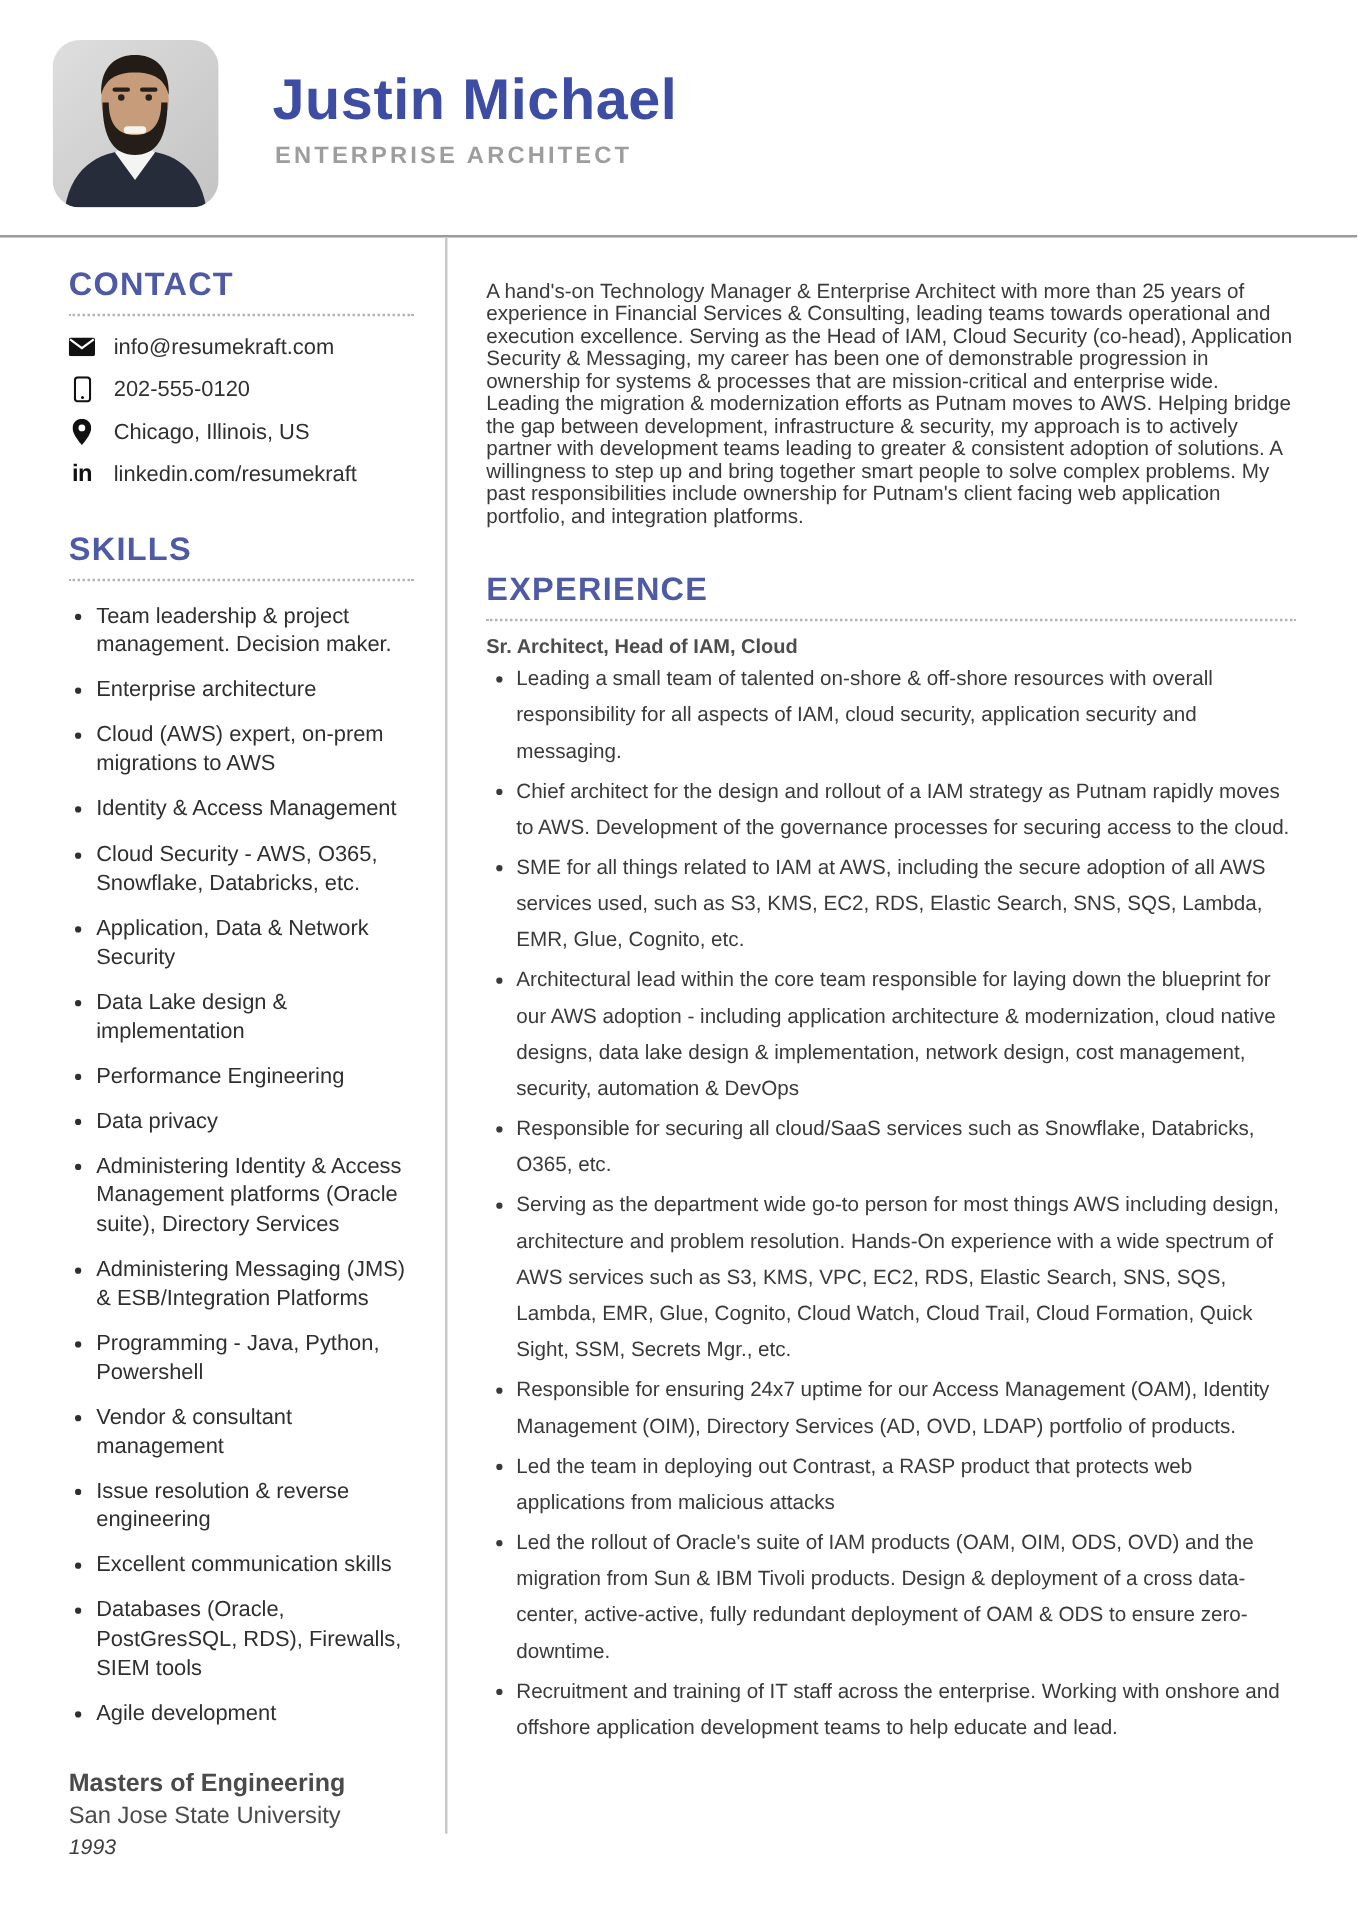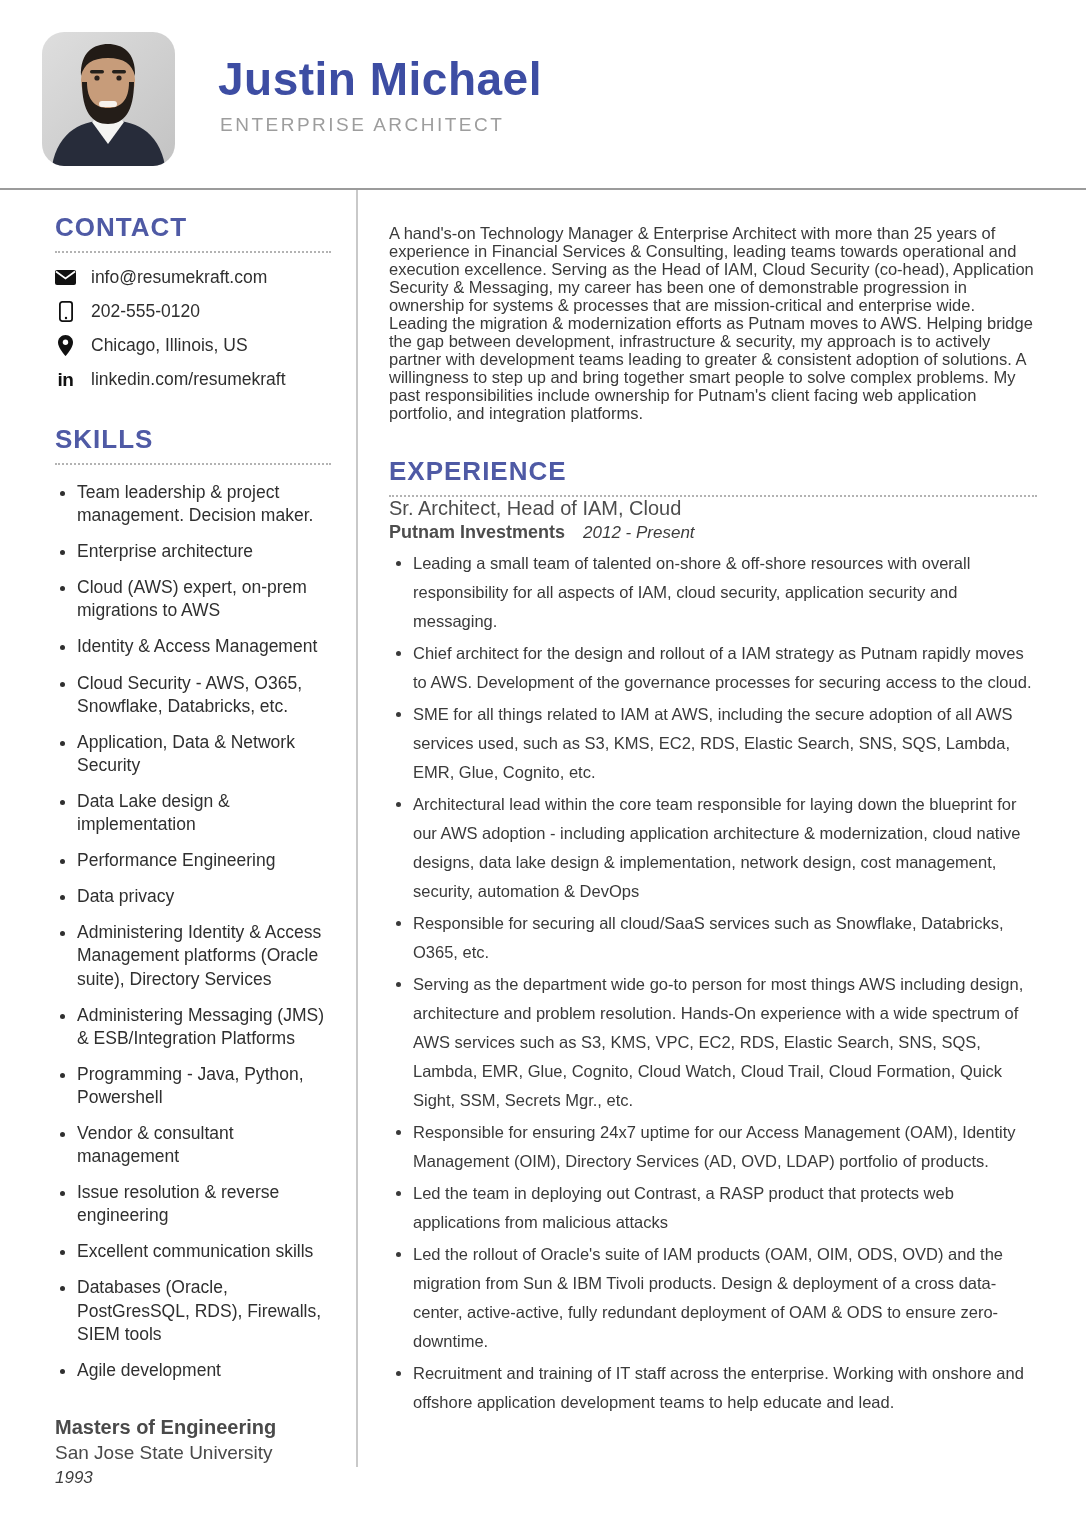--- a/index.html
+++ b/index.html
@@ -11,21 +11,21 @@
   .photo {
     position:absolute; left:42px; top:32px; width:133px; height:134px;
     border-radius:22px; overflow:hidden;
   }
   .name {
     position:absolute; left:218px; top:52px;
     font-size:46px; font-weight:bold; color:#3d4da3; letter-spacing:0.5px;
   }
   .headline {
     position:absolute; left:220px; top:114px;
-    font-size:19px; font-weight:400; letter-spacing:2.5px; color:#9d9d9d;
+    font-size:19px; font-weight:700; letter-spacing:2.5px; color:#9d9d9d;
   }
   .header-rule { position:absolute; left:0; top:188px; width:1086px; height:2px; background:#9b9b9b; }
   .v-divider  { position:absolute; left:356px; top:190px; width:2px; height:1277px; background:#c9c9c9; }
 
   
   .left-col  { position:absolute; left:55px;  top:212px; width:276px; }
   .right-col { position:absolute; left:389px; top:212px; width:648px; }
 
   .sec-h {
     font-size:26px; font-weight:bold; color:#4f5aa5; letter-spacing:1px;
@@ -47,21 +47,21 @@
 
   
   .edu { margin-top:12px; }
   .edu-degree { font-size:20px; font-weight:bold; color:#4a4a4a; margin-top:14px; }
   .edu-school { font-size:19px; font-weight:normal; color:#4a4a4a; margin-top:3px; }
   .edu-year   { font-size:17px; font-style:italic; color:#3c3c3c; margin-top:4px; }
 
   
   .body-text { font-size:16.5px; line-height:18px; color:#3a3a3a; }
   .summary-p { margin:12px 0 0 0; }
-  .exp-title { font-size:20px; font-weight:normal; color:#4d4d4d; margin:0 0 2px 0; }
+  .exp-title { font-size:16px; font-weight:bold; color:#4d4d4d; margin:12px 0 2px 0; }
   .exp-meta  { display:flex; align-items:baseline; gap:18px; margin-bottom:6px; }
   .exp-company { font-size:18px; font-weight:bold; color:#4d4d4d; }
   .exp-dates   { font-size:17px; font-style:italic; color:#3c3c3c; }
   ul.exp-bullets { margin:0; padding-left:24px; }
   ul.exp-bullets li { font-size:16.5px; line-height:29px; color:#3a3a3a; margin-bottom:3px; }
 </style>
 </head>
 <body>
 
 <div class="page">
@@ -178,24 +178,20 @@
   <div class="right-col">
 
     <div class="sec">
       <p class="body-text summary-p">A hand's-on Technology Manager &amp; Enterprise Architect with more than 25 years of experience in Financial Services &amp; Consulting, leading teams towards operational and execution excellence. Serving as the Head of IAM, Cloud Security (co-head), Application Security &amp; Messaging, my career has been one of demonstrable progression in ownership for systems &amp; processes that are mission-critical and enterprise wide. Leading the migration &amp; modernization efforts as Putnam moves to AWS. Helping bridge the gap between development, infrastructure &amp; security, my approach is to actively partner with development teams leading to greater &amp; consistent adoption of solutions. A willingness to step up and bring together smart people to solve complex problems. My past responsibilities include ownership for Putnam's client facing web application portfolio, and integration platforms.</p>
     </div>
 
     <div class="sec">
       <h2 class="sec-h">EXPERIENCE</h2>
       <div>
         <div class="exp-title">Sr. Architect, Head of IAM, Cloud</div>
-        <div class="exp-meta">
-          <span class="exp-company">Putnam Investments</span>
-          <span class="exp-dates">2012 - Present</span>
-        </div>
         <ul class="exp-bullets">
             <li>Leading a small team of talented on-shore &amp; off-shore resources with overall responsibility for all aspects of IAM, cloud security, application security and messaging.</li>
             <li>Chief architect for the design and rollout of a IAM strategy as Putnam rapidly moves to AWS. Development of the governance processes for securing access to the cloud.</li>
             <li>SME for all things related to IAM at AWS, including the secure adoption of all AWS services used, such as S3, KMS, EC2, RDS, Elastic Search, SNS, SQS, Lambda, EMR, Glue, Cognito, etc.</li>
             <li>Architectural lead within the core team responsible for laying down the blueprint for our AWS adoption - including application architecture &amp; modernization, cloud native designs, data lake design &amp; implementation, network design, cost management, security, automation &amp; DevOps</li>
             <li>Responsible for securing all cloud/SaaS services such as Snowflake, Databricks, O365, etc.</li>
             <li>Serving as the department wide go-to person for most things AWS including design, architecture and problem resolution. Hands-On experience with a wide spectrum of AWS services such as S3, KMS, VPC, EC2, RDS, Elastic Search, SNS, SQS, Lambda, EMR, Glue, Cognito, Cloud Watch, Cloud Trail, Cloud Formation, Quick Sight, SSM, Secrets Mgr., etc.</li>
             <li>Responsible for ensuring 24x7 uptime for our Access Management (OAM), Identity Management (OIM), Directory Services (AD, OVD, LDAP) portfolio of products.</li>
             <li>Led the team in deploying out Contrast, a RASP product that protects web applications from malicious attacks</li>
             <li>Led the rollout of Oracle's suite of IAM products (OAM, OIM, ODS, OVD) and the migration from Sun &amp; IBM Tivoli products. Design &amp; deployment of a cross data-center, active-active, fully redundant deployment of OAM &amp; ODS to ensure zero-downtime.</li>

